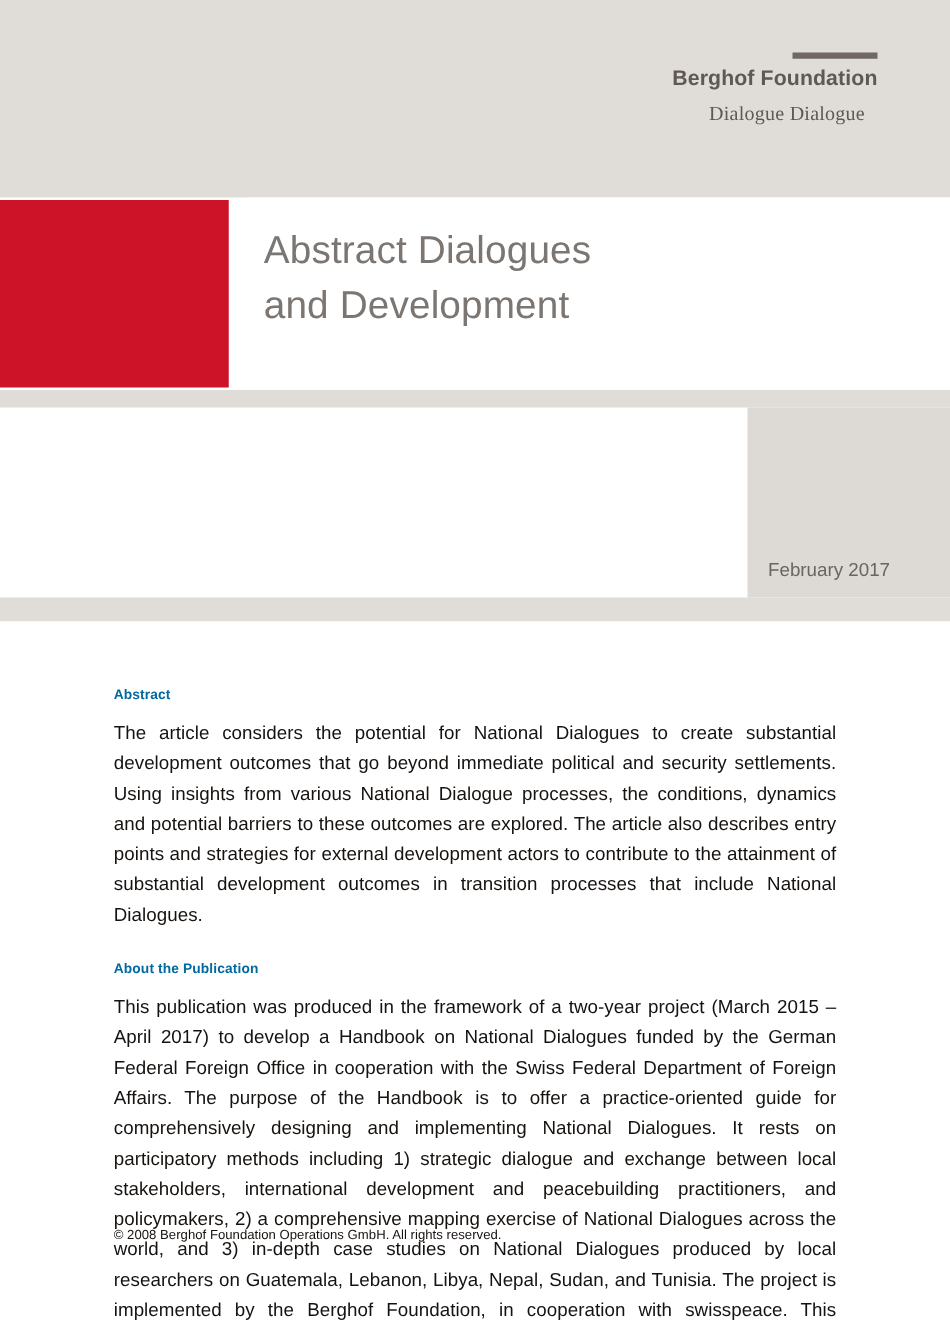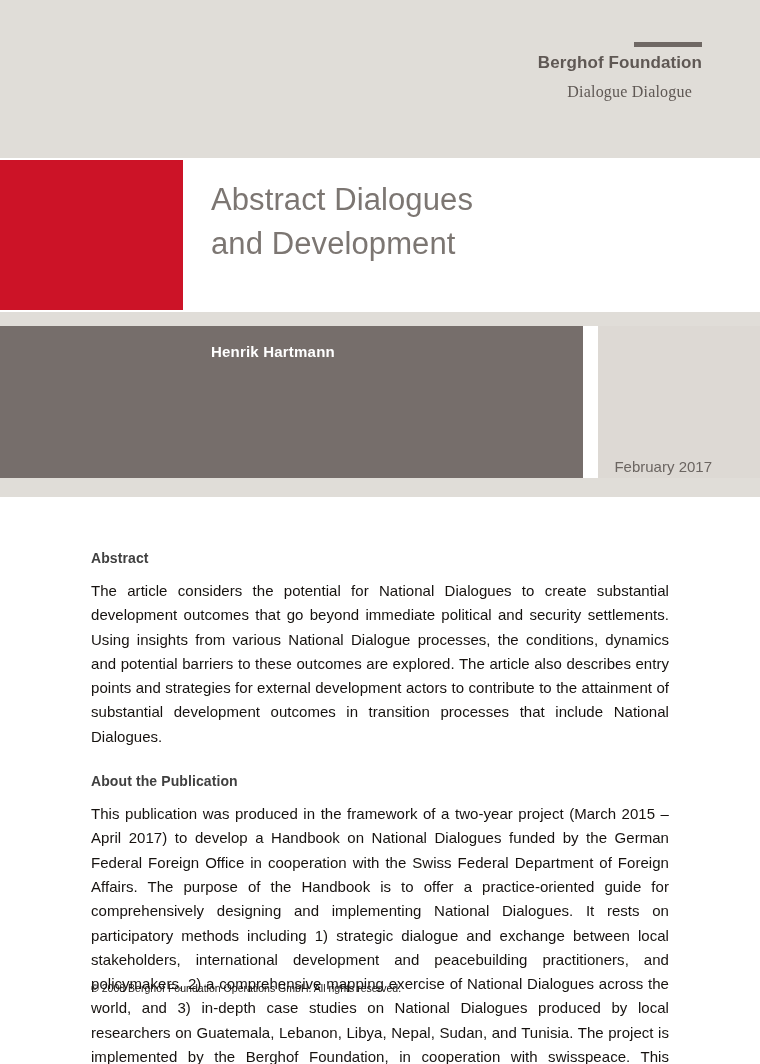--- a/index.html
+++ b/index.html
@@ -134,21 +134,21 @@
     position: absolute;
     left: 598px;
     top: 326px;
     width: 162px;
     height: 152px;
     background: #ddd9d4;
   }
   .date-text {
     position: absolute;
     right: 48px;
-    bottom: 3px;
+    bottom: 13px;
     font-family: "Liberation Sans", sans-serif;
     font-size: 15px;
     color: #6b6561;
     white-space: nowrap;
   }
 
   
   .cover-foot {
     position: absolute;
     left: 0;
@@ -163,23 +163,23 @@
     position: absolute;
     left: 91px;
     top: 550px;
     width: 578px;
   }
   .section {
     margin-bottom: 24px;
   }
   .section-heading {
     font-family: "Liberation Sans", sans-serif;
-    font-size: 14px;
+    font-size: 11px;
     font-weight: bold;
-    color: #404040;
+    color: #0369a1;
     margin: 0 0 13px 0;
     letter-spacing: 0.1px;
   }
   .section-body {
     font-family: "Liberation Sans", sans-serif;
     font-size: 15px;
     color: #16120f;
     line-height: 1.62;
     text-align: justify;
     margin: 0;
@@ -212,23 +212,20 @@
 
   <div class="title-panel">
     <div class="title-text">
       <span class="tline">Abstract Dialogues</span>
       <span class="tline">and Development</span>
     </div>
   </div>
 
   <div class="cover-gap"></div>
 
-  <div class="author-band">
-    <div class="author-name">Henrik Hartmann</div>
-  </div>
 
   <div class="date-box">
     <div class="date-text">February 2017</div>
   </div>
 
   <div class="cover-foot"></div>
 </div>
 
 <div class="content">
 

